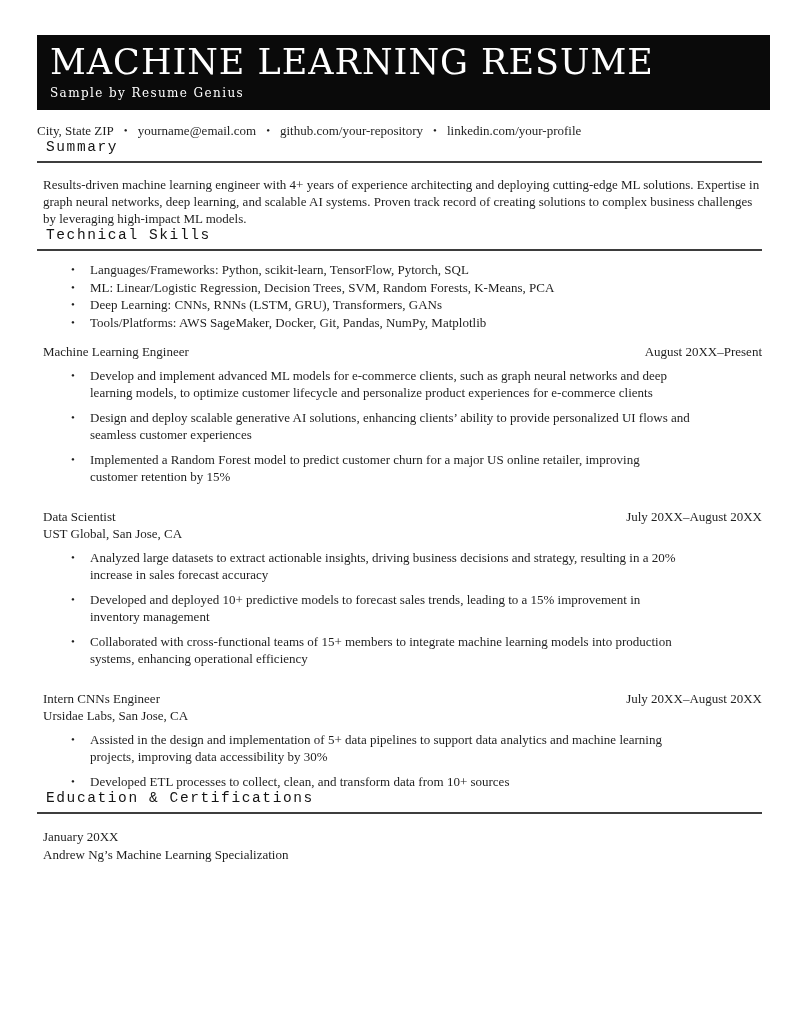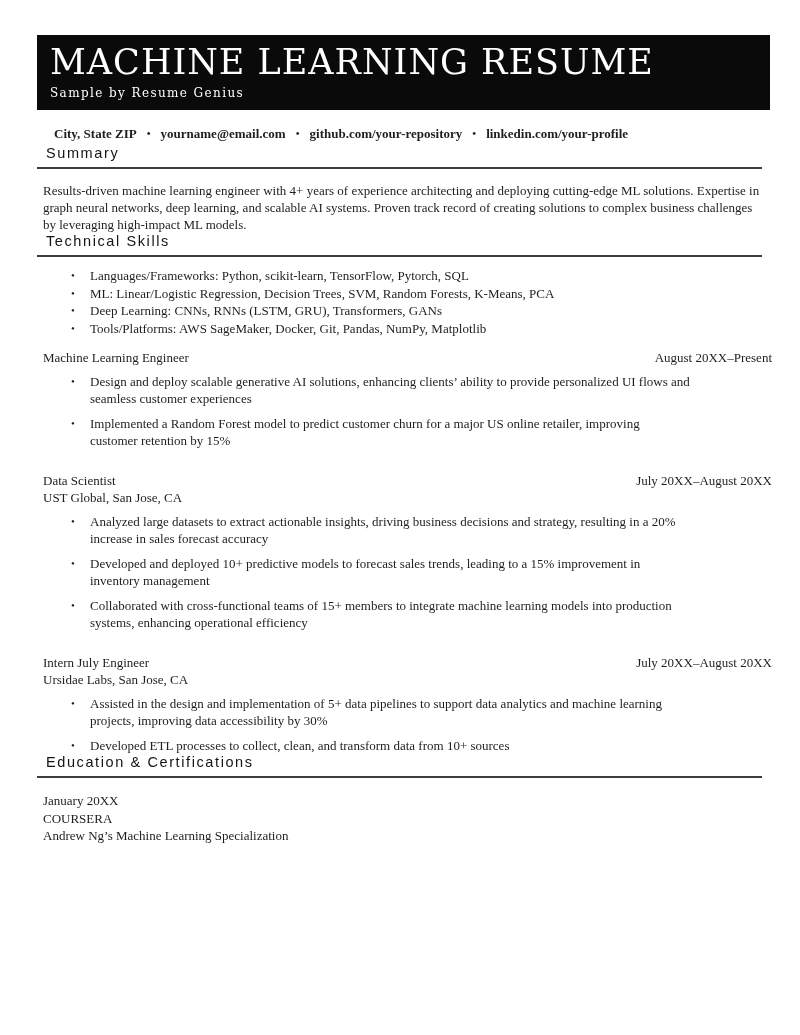--- a/index.html
+++ b/index.html
@@ -33,29 +33,28 @@
     white-space:nowrap;
   }
   .banner-subtitle{
     font-family:"DejaVu Serif",serif;
     font-size:12px;line-height:18px;
     letter-spacing:1.4px;
     margin-top:1px;
   }
   
   .contact{
-    margin:11px 37px 0 54px;
-    font-size:13px;line-height:22px;
+    margin:11px 37px 0 37px;
+    font-size:13px;line-height:17px;
     white-space:nowrap;
-    font-weight:bold;
   }
   .contact .sep{display:inline-block;margin:0 10px;font-size:11px;vertical-align:1px;}
   
   h2.sec{
-    font-family:Liberation Sans, sans-serif;
+    font-family:Liberation Mono, monospace;
     font-weight:normal;
     font-size:14.5px;line-height:17px;
     letter-spacing:1.6px;
     color:#141414;
     margin:0 38px 0 37px;
     padding:0 0 5px 9px;
     border-bottom:2px solid var(--rule);
   }
   .sec-summary{margin-top:20px;}
   .sec-skills{margin-top:13px;}
@@ -73,21 +72,21 @@
     position:relative;
     padding-left:47px;
     line-height:17.5px;
   }
   .skills-list li::before{
     content:"\2022";
     position:absolute;left:28px;top:0;
     font-size:11px;
   }
   
-  .job{margin:12px 28px 0 43px;}
+  .job{margin:12px 38px 0 43px;}
   .job + .job{margin-top:23px;}
   .job-head{display:flex;justify-content:space-between;align-items:baseline;line-height:17px;}
   .job-company{line-height:17px;}
   .job-bullets{margin-top:7px;}
   .job-bullets li{
     position:relative;
     padding-left:47px;
     max-width:650px;
     line-height:17px;
   }
@@ -136,55 +135,55 @@
   </section>
 
   <section>
 
     <div class="job">
       <div class="job-head">
         <span class="job-title">Machine Learning Engineer</span>
         <span class="job-dates">August 20XX–Present</span>
       </div>
       <ul class="job-bullets">
+        <li><span class="btxt">Develop and implement advanced ML models for e-commerce clients, such as graph neural networks and deep learning models, to optimize customer lifecycle and personalize product experiences for e-commerce clients</span></li>
         <li><span class="btxt">Design and deploy scalable generative AI solutions, enhancing clients’ ability to provide personalized UI flows and seamless customer experiences</span></li>
         <li><span class="btxt">Implemented a Random Forest model to predict customer churn for a major US online retailer, improving customer retention by 15%</span></li>
       </ul>
     </div>
 
     <div class="job">
       <div class="job-head">
         <span class="job-title">Data Scientist</span>
         <span class="job-dates">July 20XX–August 20XX</span>
       </div>
       <div class="job-company">UST Global, San Jose, CA</div>
       <ul class="job-bullets">
         <li><span class="btxt">Analyzed large datasets to extract actionable insights, driving business decisions and strategy, resulting in a 20% increase in sales forecast accuracy</span></li>
         <li><span class="btxt">Developed and deployed 10+ predictive models to forecast sales trends, leading to a 15% improvement in inventory management</span></li>
         <li><span class="btxt">Collaborated with cross-functional teams of 15+ members to integrate machine learning models into production systems, enhancing operational efficiency</span></li>
       </ul>
     </div>
 
     <div class="job">
       <div class="job-head">
-        <span class="job-title">Intern July Engineer</span>
+        <span class="job-title">Intern CNNs Engineer</span>
         <span class="job-dates">July 20XX–August 20XX</span>
       </div>
       <div class="job-company">Ursidae Labs, San Jose, CA</div>
       <ul class="job-bullets">
         <li><span class="btxt">Assisted in the design and implementation of 5+ data pipelines to support data analytics and machine learning projects, improving data accessibility by 30%</span></li>
         <li><span class="btxt">Developed ETL processes to collect, clean, and transform data from 10+ sources</span></li>
       </ul>
     </div>
   </section>
 
   <section>
     <h2 class="sec sec-edu">Education &amp; Certifications</h2>
     <div class="edu-grid">
       <div class="edu-entry">
         <div>January 20XX</div>
-        <div>COURSERA</div>
         <div>Andrew Ng’s Machine Learning Specialization</div>
       </div>
     </div>
   </section>
 
 </div>
 
 </body></html>

